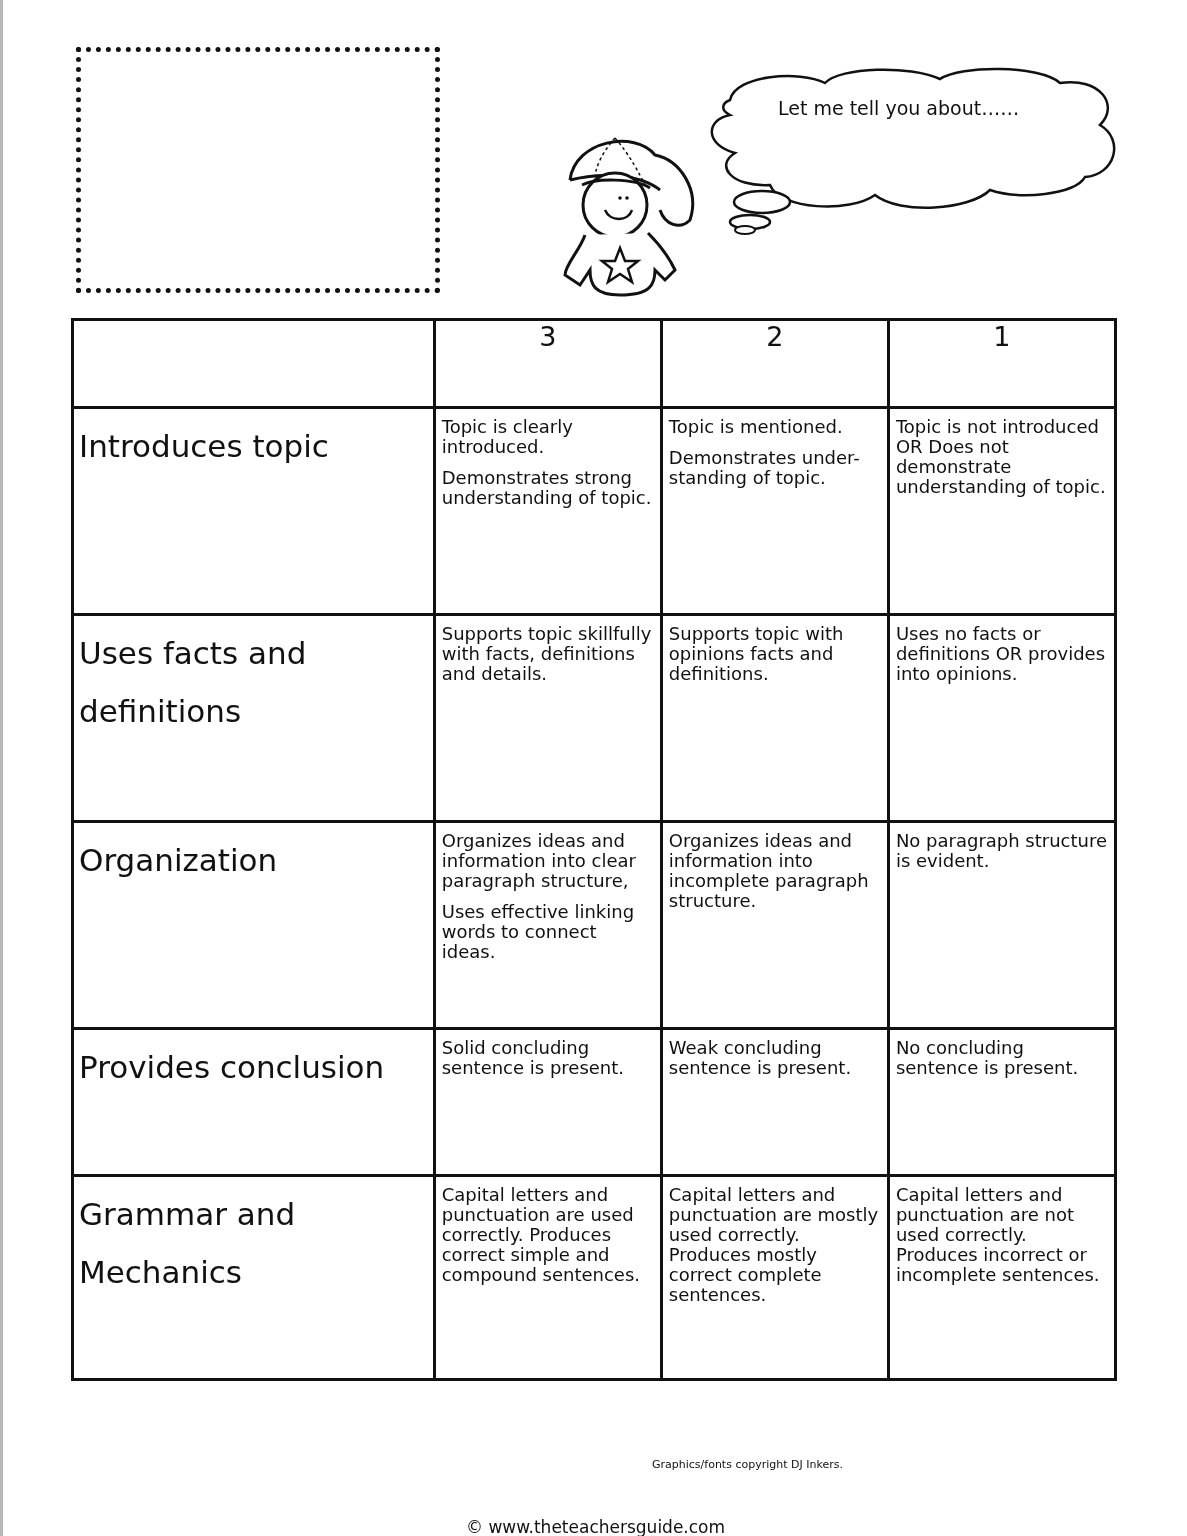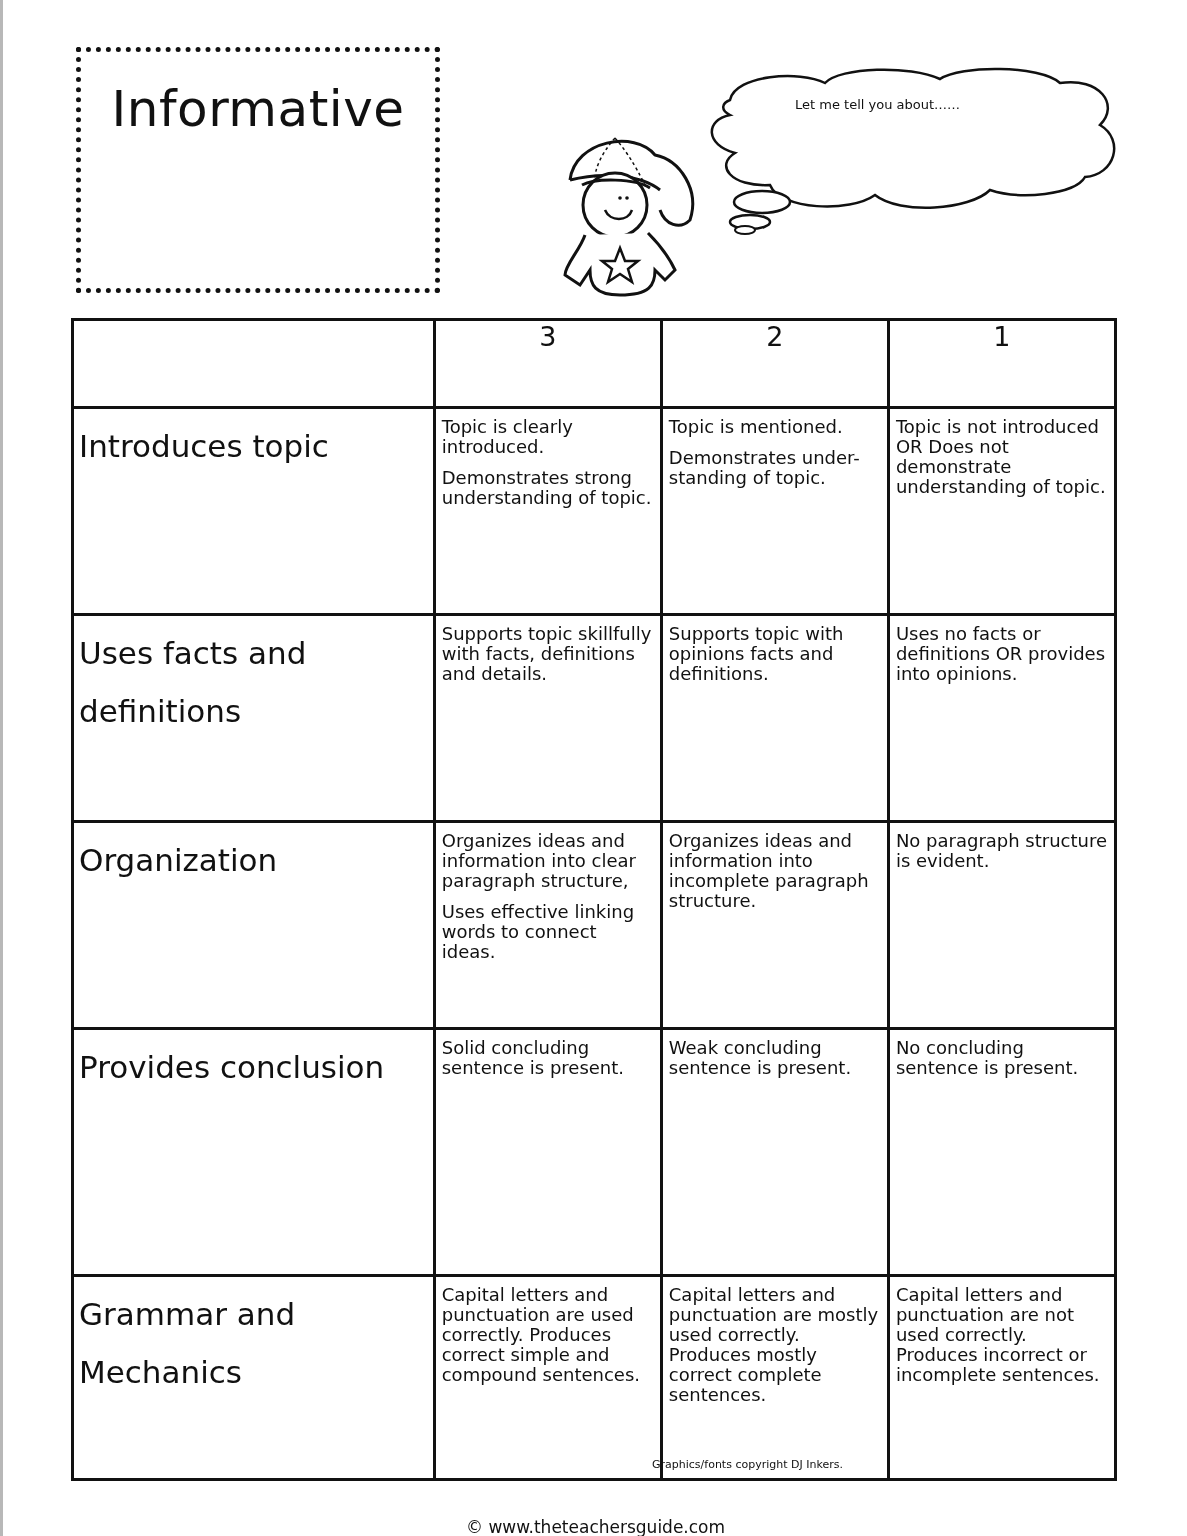--- a/index.html
+++ b/index.html
@@ -18,21 +18,21 @@
     font-size:50px; font-weight:normal; letter-spacing:0.5px;
   }
   .title-sub {
     position:absolute; left:0; right:0; top:116px; text-align:center;
     font-size:33px;
   }
 
   .kid { position:absolute; left:560px; top:130px; width:150px; height:170px; }
   .cloud { position:absolute; left:690px; top:65px; width:435px; height:170px; }
   .cloud-text {
-    position:absolute; left:778px; top:97px; font-size:13px;margin-left:17px;
+    position:absolute; left:778px; top:97px; font-size:19px;
   }
 
   table.rubric {
     position:absolute; left:71px; top:318px; width:1046px;
     border-collapse:collapse; table-layout:fixed;
   }
   table.rubric td, table.rubric th {
     border:3px solid #111; vertical-align:top; padding:0;
     font-weight:normal;
   }
@@ -43,32 +43,31 @@
   .head-row { height:88px; }
   .head-row th { vertical-align:middle; text-align:center; font-size:27px; }
   .crit {
     font-size:31px; line-height:58px; padding:8px 0 0 5px !important;
   }
   .desc {
     font-size:18px; line-height:20px; padding:8px 4px 0 6px !important;
   }
   .desc p { margin:0 0 11px 0; }
   .r1 { height:207px; } .r2 { height:207px;padding-left:40px; } .r3 { height:207px; }
-  .r4 { height:247px; } .r5 { height:204px; }
+  .r4 { height:147px; } .r5 { height:204px; }
 
   .credit { position:absolute; left:652px; top:1458px; font-size:11px; }
   .site { position:absolute; left:466px; top:1497px; font-size:17px;margin-top:20px; }
 </style>
 </head>
 <body>
 
 <div class="edge-bar"></div>
 
 <div class="title-box">
-  <div class="title-main">Informative</div>
 </div>
 
 <svg class="cloud" viewBox="0 0 435 170">
   <path d="M40,35 C45,10 110,5 135,18 C150,2 220,0 250,14 C270,0 350,0 370,18 C410,12 430,40 410,60 C435,75 425,110 395,112 C385,130 330,135 300,125 C280,145 210,150 185,130 C160,148 90,145 80,120 C40,122 25,100 45,88 C15,80 15,55 40,50 C30,45 32,38 40,35 Z" fill="#fff" stroke="#111" stroke-width="2.5"></path>
   <ellipse cx="72" cy="137" rx="28" ry="11" fill="#fff" stroke="#111" stroke-width="2.5"></ellipse>
   <ellipse cx="60" cy="157" rx="20" ry="7" fill="#fff" stroke="#111" stroke-width="2.5"></ellipse>
   <ellipse cx="55" cy="165" rx="10" ry="4" fill="#fff" stroke="#111" stroke-width="2"></ellipse>
 </svg>
 <div class="cloud-text">Let me tell you about……</div>
 

